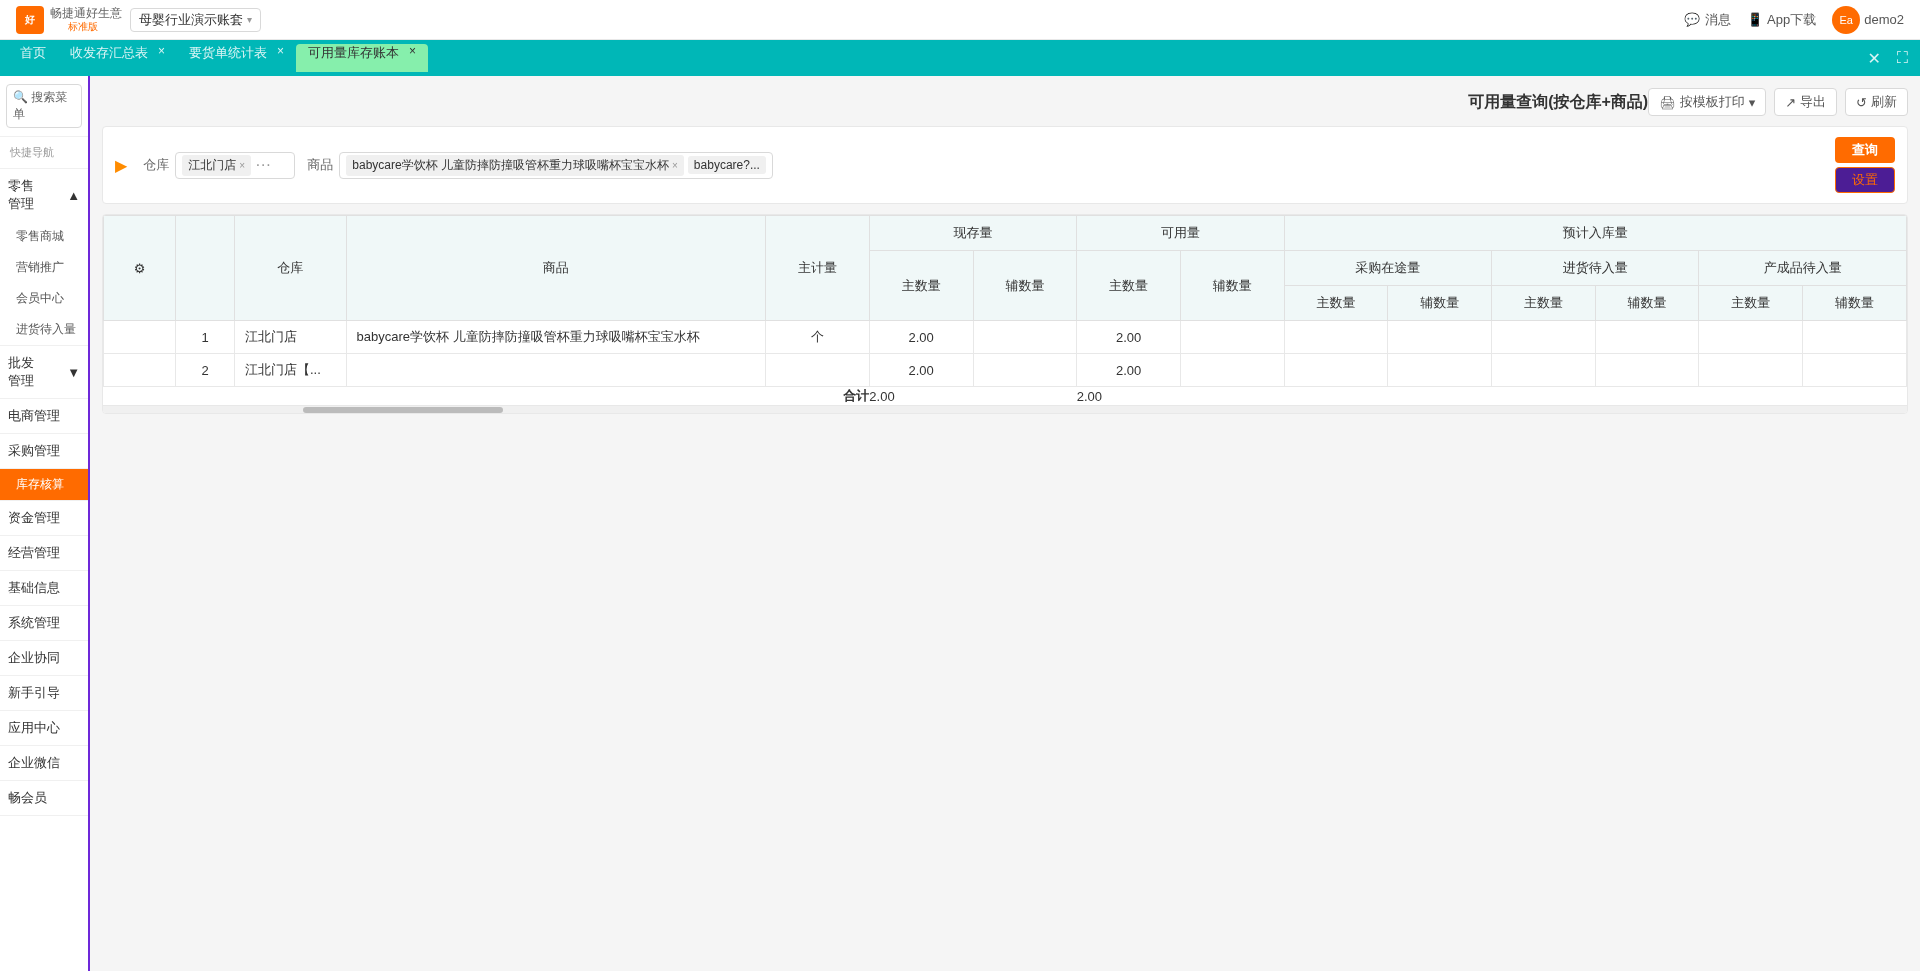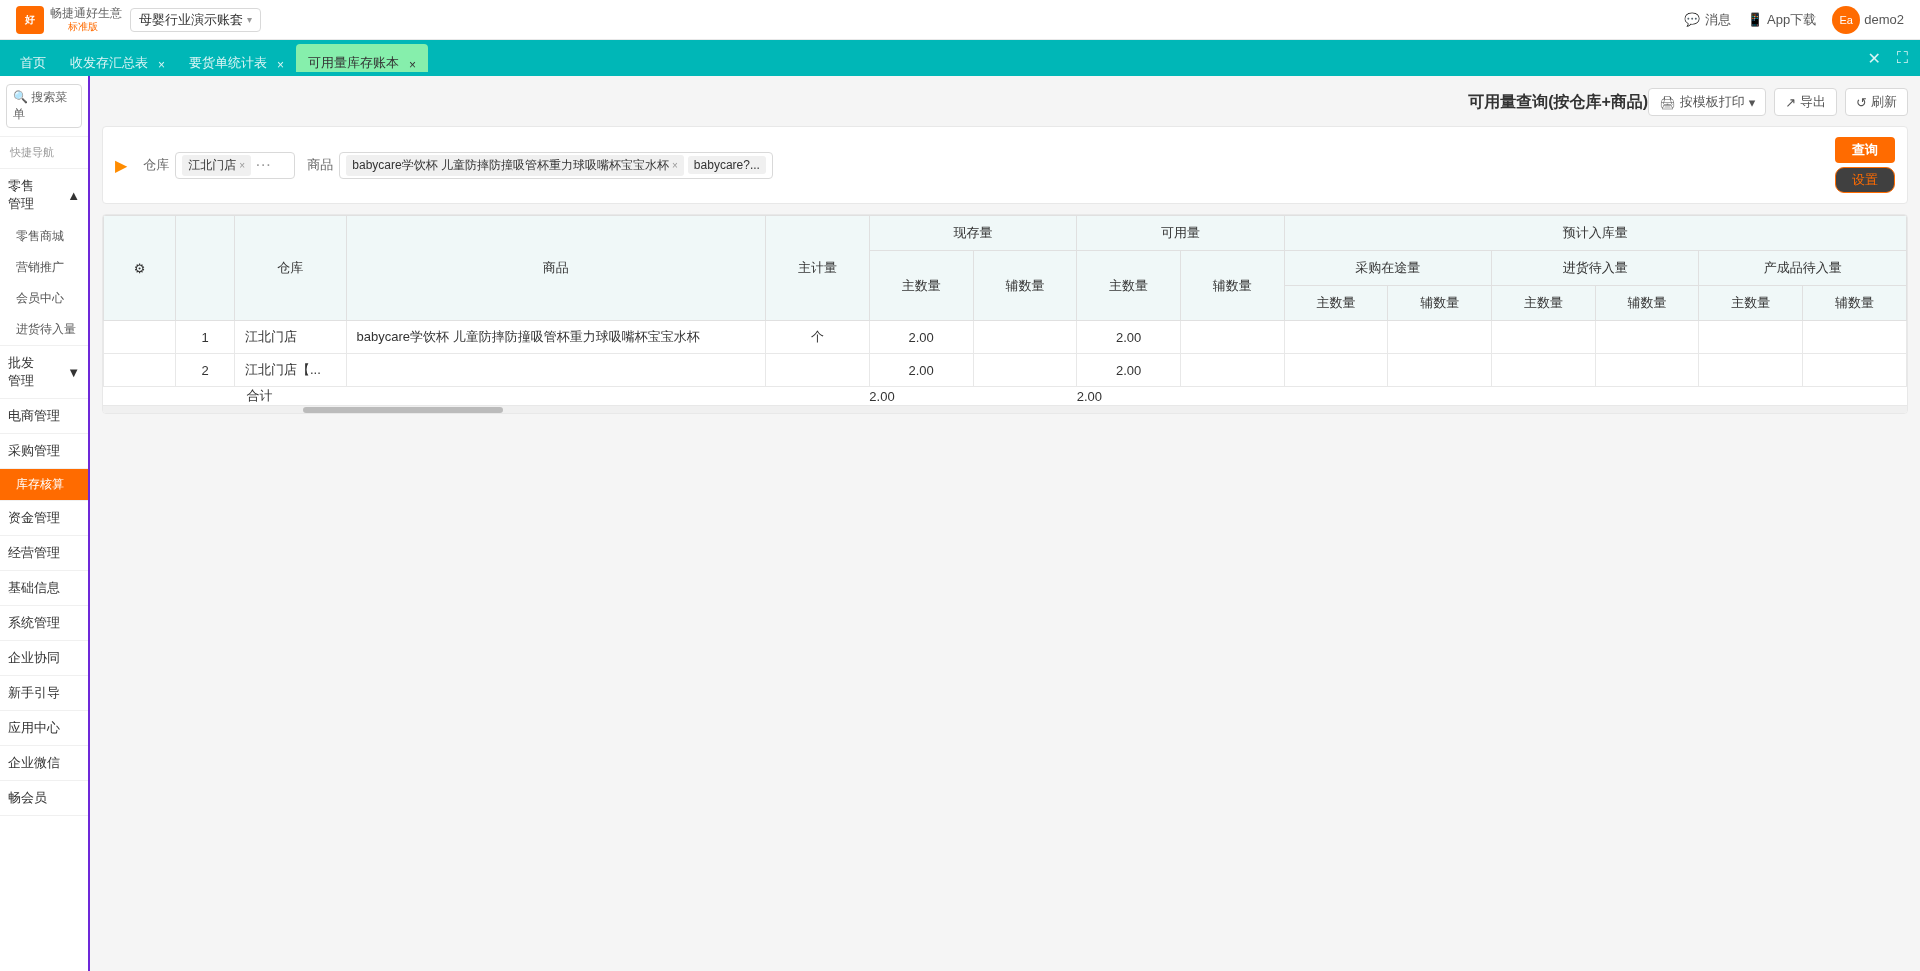--- a/index.html
+++ b/index.html
@@ -33,21 +33,21 @@
       display: flex;
       align-items: center;
       padding: 0 8px;
       flex-shrink: 0;
       gap: 0;
     }
     .nav-tab {
       height: 28px;
       padding: 0 12px;
       display: flex;
-      align-items: flex-end;
+      align-items: flex-start;
       gap: 6px;
       font-size: 13px;
       color: rgba(255,255,255,0.85);
       cursor: pointer;
       border-radius: 4px 4px 0 0;
       position: relative;
     }
     .nav-tab.active { background: #86efac; color: #333; border-radius: 4px 4px 0 0; }
     .nav-tab-close-btn { background: none; border: none; cursor: pointer; font-size: 12px; color: inherit; padding: 0; margin-left: 4px; }
     .nav-right-btns { margin-left: auto; display: flex; align-items: center; gap: 8px; }
@@ -146,22 +146,22 @@
       font-size: 12px; color: #333; display: flex; align-items: center; gap: 3px;
     }
     .filter-tag .tag-close { cursor: pointer; color: #999; font-size: 10px; }
     .filter-ellipsis { color: #999; font-size: 16px; cursor: pointer; }
     .filter-right-btns { margin-left: auto; display: flex; flex-direction: column; gap: 4px; }
     .btn-query {
       background: #ff6b00; border: none; color: white; padding: 4px 16px;
       border-radius: 4px; cursor: pointer; font-size: 13px; font-weight: bold;
     }
     .btn-setting {
-      background: #404040; border: 1px solid #ff6b00; color: #ff6b00; padding: 3px 16px;
-      border-radius: 9px; cursor: pointer; font-size: 13px;
+      background: #4c1d95; border: 1px solid #ff6b00; color: #ff6b00; padding: 3px 16px;
+      border-radius: 4px; cursor: pointer; font-size: 13px;
     }
 
     
     .table-container {
       background: #fff;
       border-radius: 4px;
       border: 1px solid #e8e8e8;
       overflow: auto;
     }
     table {
@@ -478,21 +478,21 @@
     <td></td>
     <td></td>
     <td></td>
     <td></td>
   </tr>
           </tbody>
         <tfoot>
           <tr class="summary-row">
             <td></td>
             <td></td>
-            <td colspan="3" style="font-weight:normal;text-align:left;padding-left:12px;">合计</td>
+            <td colspan="3" style="font-weight:bold;text-align:right;padding-left:12px;">合计</td>
             <td>2.00</td>
             <td></td>
             <td>2.00</td>
             <td></td>
             <td></td>
             <td></td>
             <td></td>
             <td></td>
             <td></td>
             <td></td>

